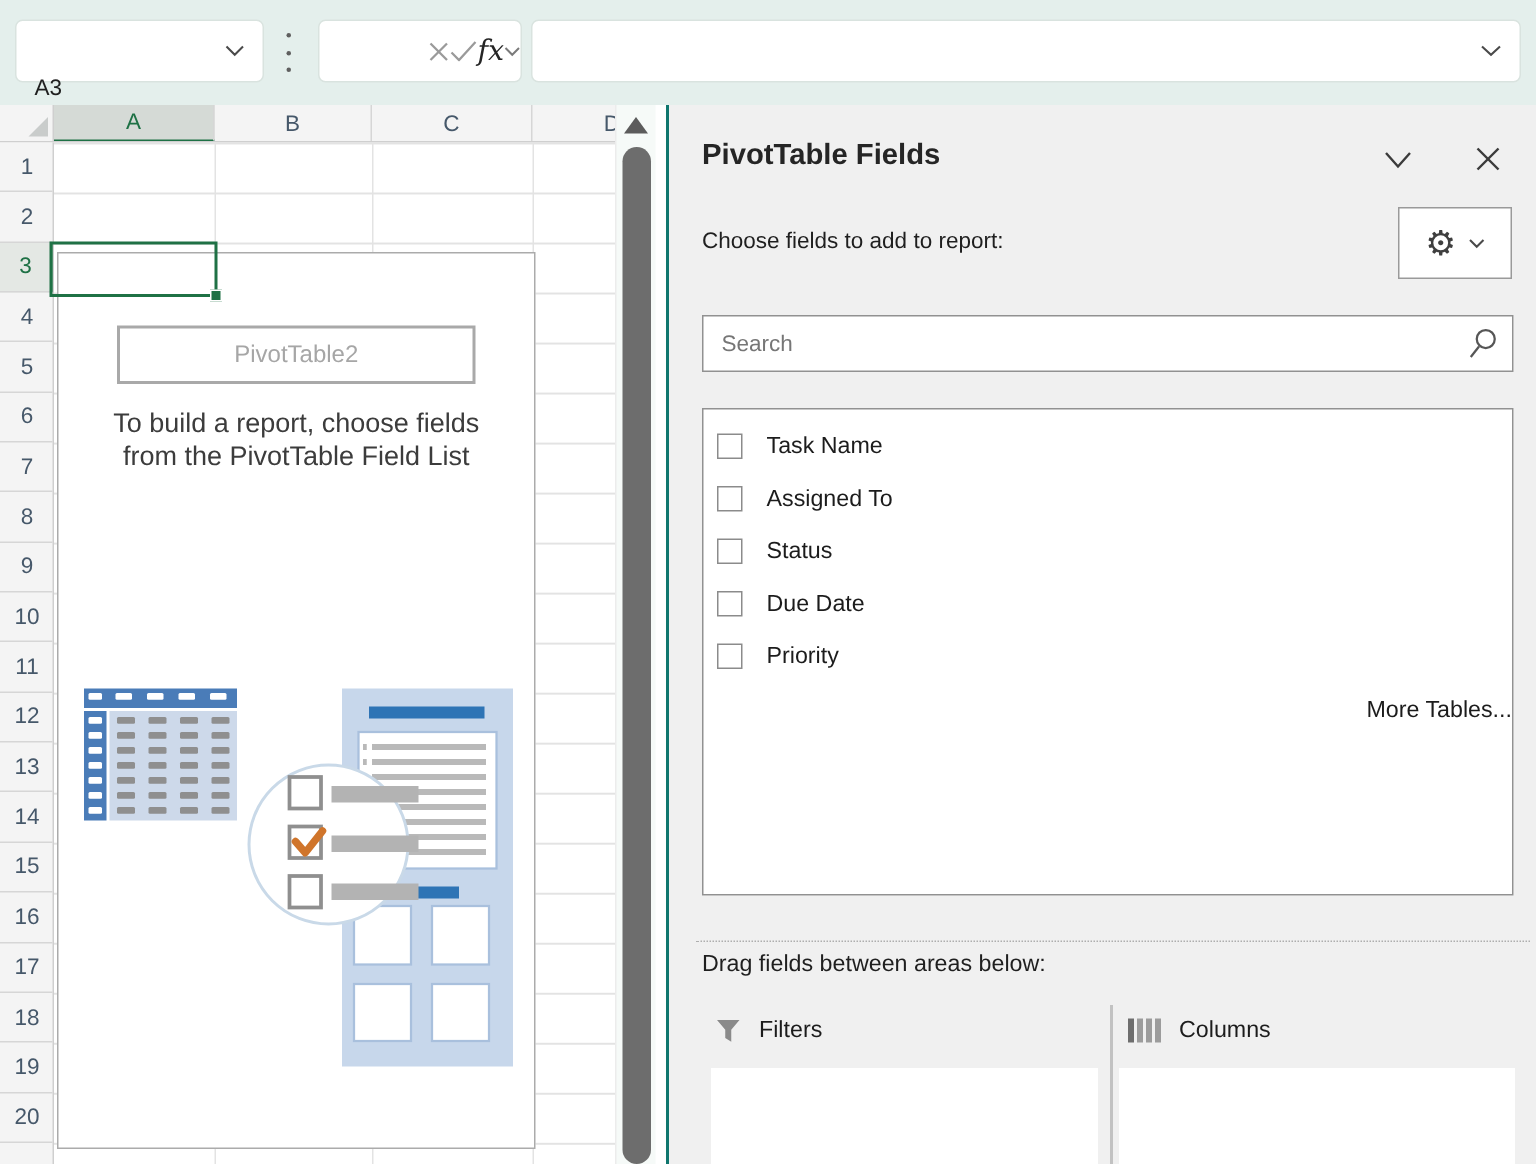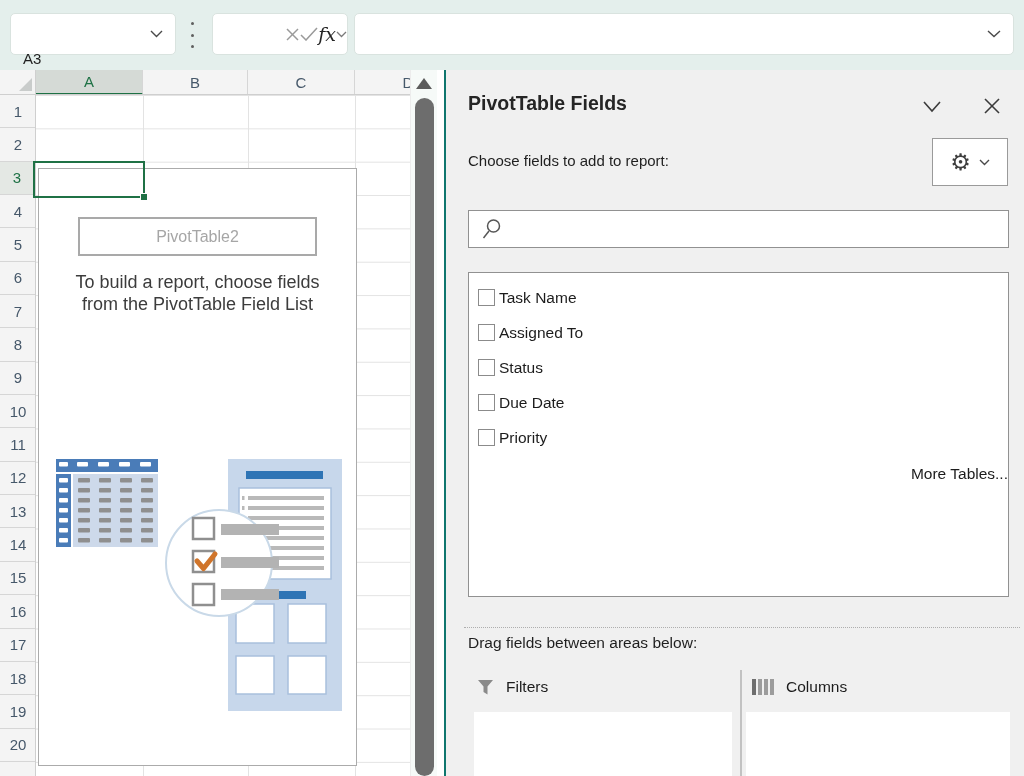--- a/index.html
+++ b/index.html
@@ -80,21 +80,21 @@
   .gear-glyph { font-size:23px; color:#3f3f3f; line-height:1; }
   .searchbox { position:absolute; left:22px; top:140px; width:541px; height:38px; background:#fff;
     border:1px solid #919191; display:flex; align-items:center; padding:0 10px 0 12px; }
   .searchbox input { flex:1; border:none; outline:none; font-size:15px; color:#1f1f1f; background:transparent;
     font-family:"Liberation Sans",sans-serif; }
   .searchbox input::placeholder { color:#767676; opacity:1; }
   .fieldsbox { position:absolute; left:22px; top:202px; width:541px; height:325px; background:#fff;
     border:1px solid #919191; padding-top:7px; }
   .field-item { height:35px; display:flex; align-items:center; padding-left:9px; }
   .checkbox { width:17px; height:17px; border:1px solid #8b8b8b; background:#fff; flex:0 0 auto; }
-  .field-label { margin-left:4px; font-size:15.5px; color:#1c1c1c; }
+  .field-label { margin-left:16px; font-size:15.5px; color:#1c1c1c; }
   .more-tables { margin:10px 0 0 6px; font-size:15.5px; color:#1c1c1c; cursor:pointer;text-align:right; }
   .dotted-sep { position:absolute; left:18px; top:557px; width:556px; border-top:1.5px dotted #aeaeae; }
   .drag-label { position:absolute; left:22px; top:564px; font-size:15.5px; color:#1f1f1f; }
   .area-head { position:absolute; top:608px; display:flex; align-items:center; gap:12px; }
   .area-head.filters { left:32px; } .area-head.columns { left:306px; }
   .area-label { font-size:15.5px; color:#1c1c1c; }
   .cols-glyph { display:flex; gap:2px; align-items:flex-end; }
   .cols-glyph i { width:4px; height:16px; background:#9c9c9c; }
   .cols-glyph i:first-child { background:#6e6e6e; }
   .dropzone { position:absolute; top:642px; height:70px; background:#fff; }
@@ -284,20 +284,21 @@
     </svg>
     <div class="pane-subtitle">Choose fields to add to report:</div>
     <div class="gear-btn">
       <span class="gear-glyph">⚙</span>
       <svg width="11" height="7">
         <polyline points="1,1 5.5,5.5 10,1" fill="none" stroke="#4a4a4a" stroke-width="1.4"></polyline>
       </svg>
     </div>
 
     <div class="searchbox">
+      <input type="text" placeholder="Search" style="">
       <svg width="20" height="22">
         <circle cx="12.5" cy="8" r="6" fill="none" stroke="#565656" stroke-width="1.5"></circle>
         <line x1="8" y1="13" x2="2.5" y2="20" stroke="#565656" stroke-width="1.5"></line>
       </svg>
     </div>
 
     <div class="fieldsbox">
       <div>
 
       <div class="field-item">

